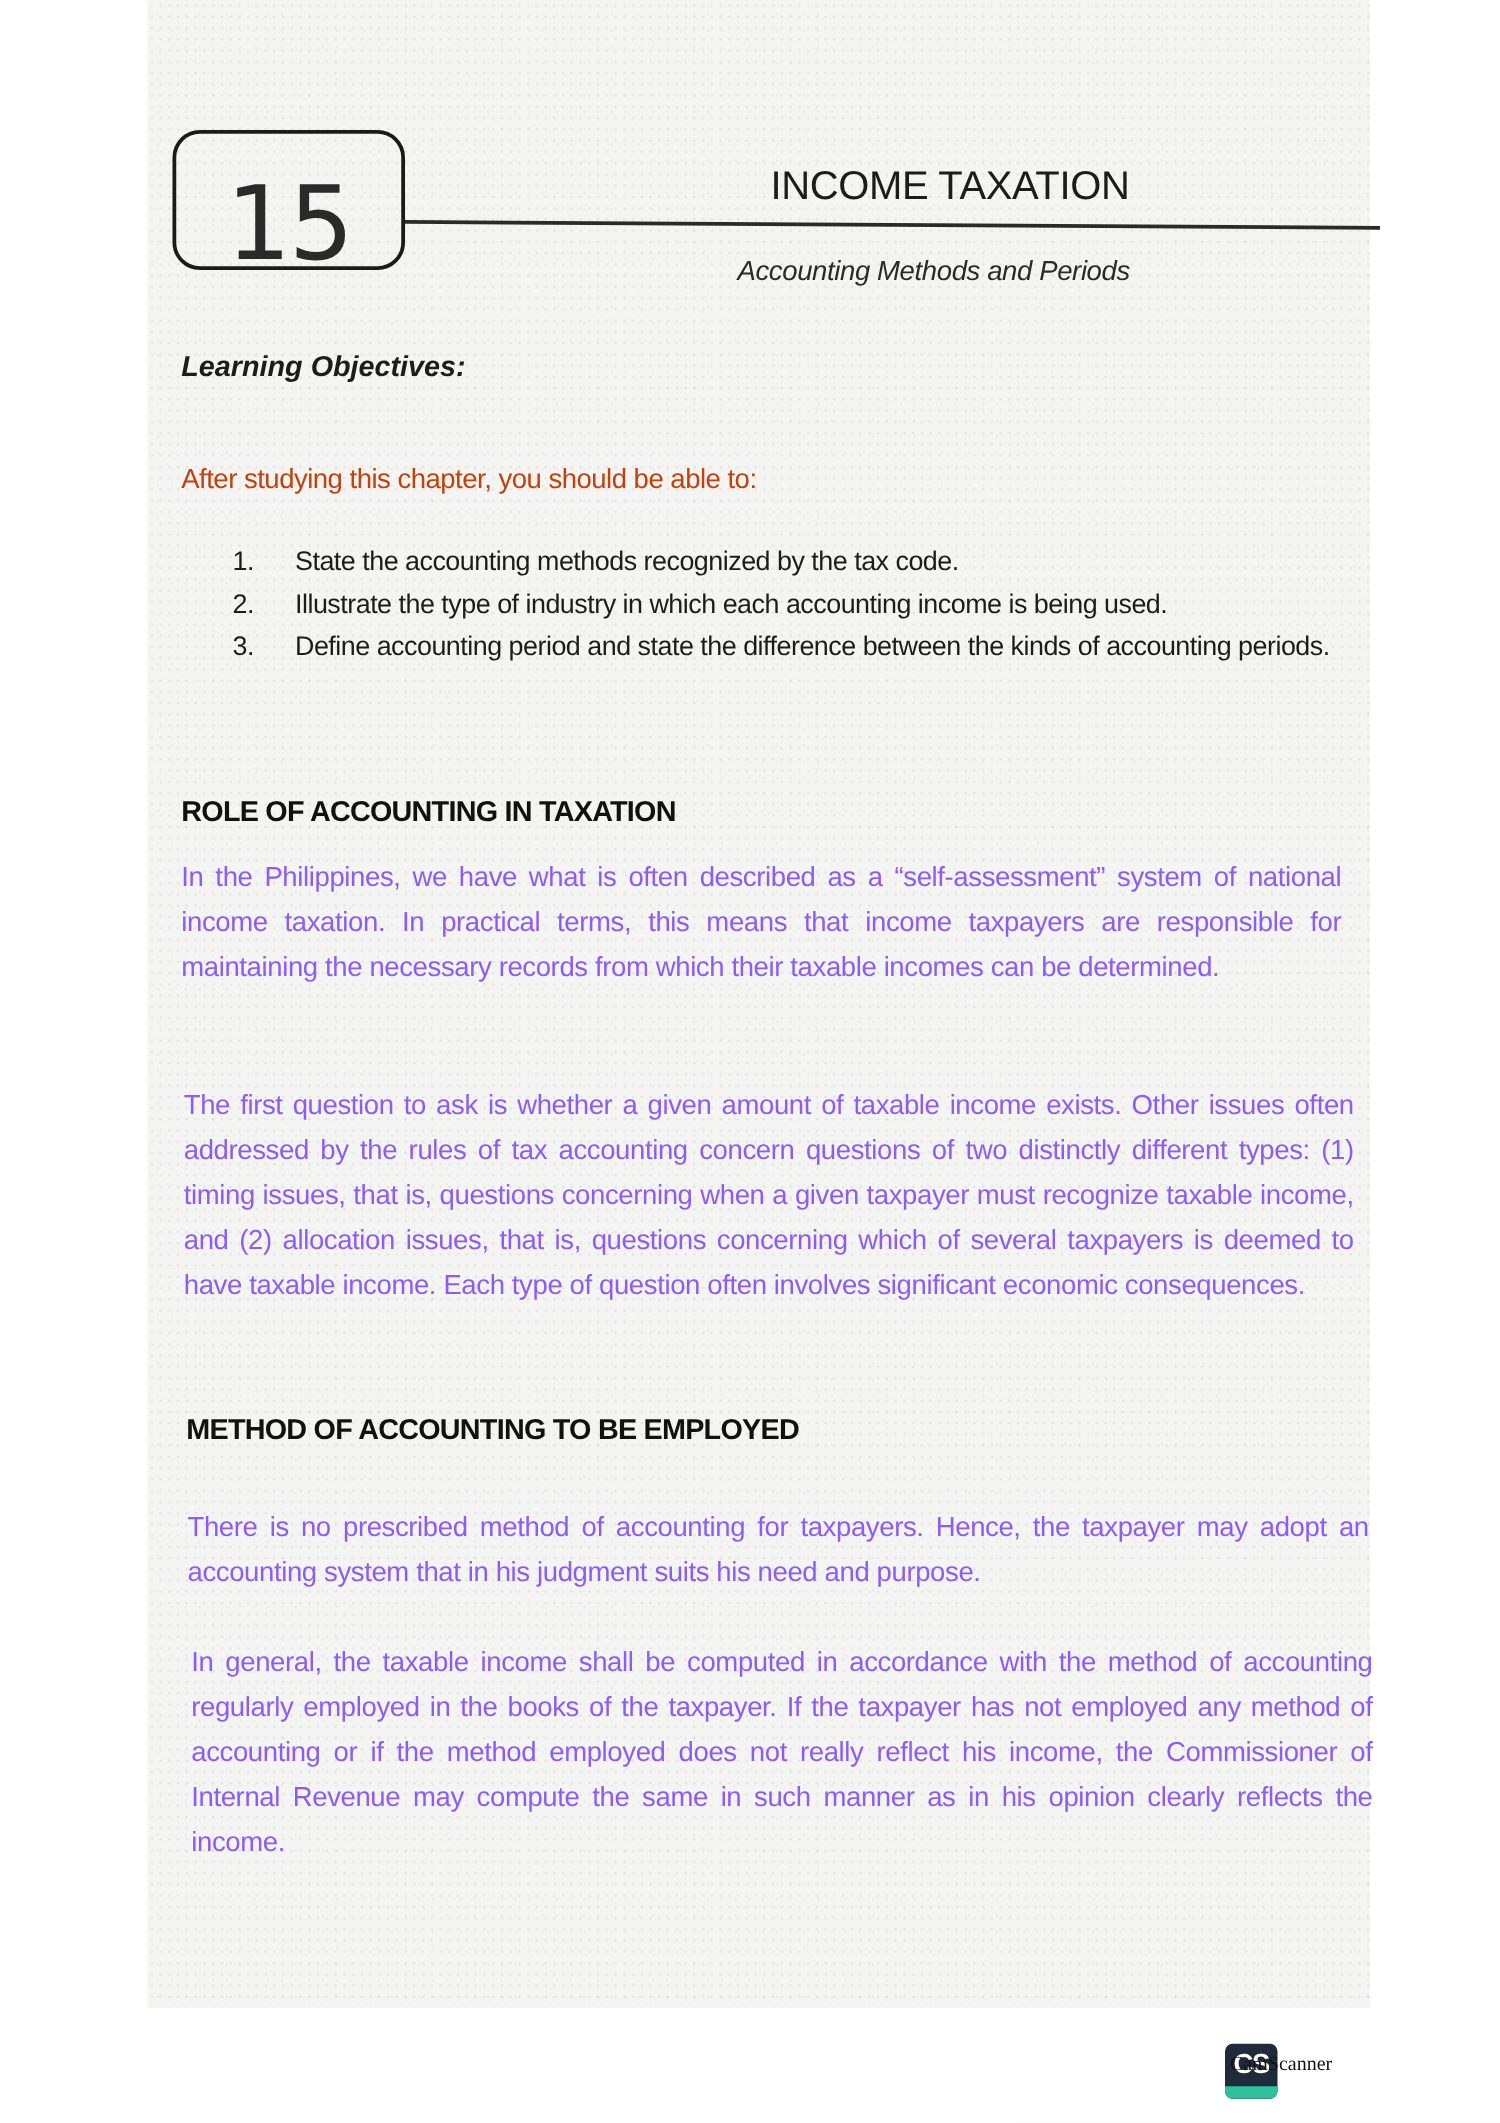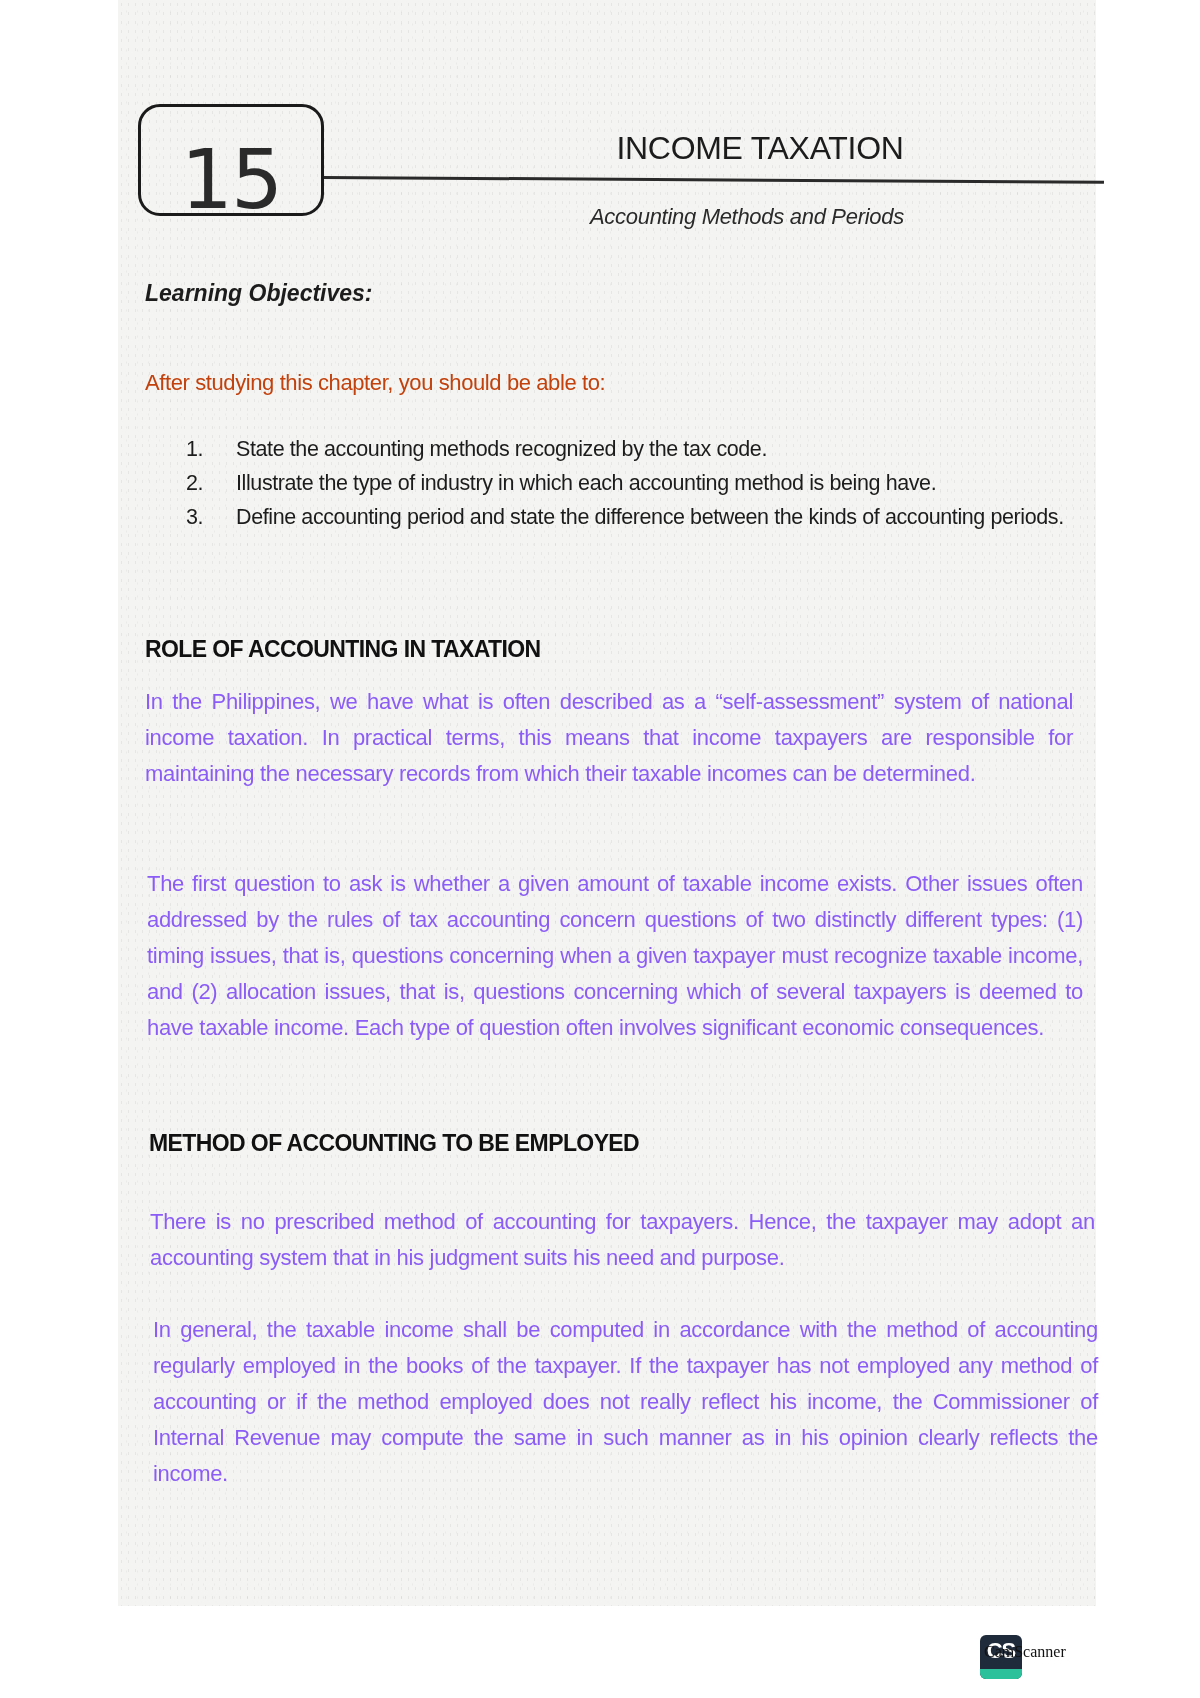--- a/index.html
+++ b/index.html
@@ -94,21 +94,21 @@
 <div class="objectives-heading">Learning Objectives:</div>
 <div class="intro-line">After studying this chapter, you should be able to:</div>
 
 <ol class="objectives">
   <li>
     <span class="num">1.</span>
     <span class="txt">State the accounting methods recognized by the tax code.</span>
   </li>
   <li>
     <span class="num">2.</span>
-    <span class="txt">Illustrate the type of industry in which each accounting method is being have.</span>
+    <span class="txt">Illustrate the type of industry in which each accounting income is being used.</span>
   </li>
   <li>
     <span class="num">3.</span>
     <span class="txt">Define accounting period and state the difference between the kinds of accounting periods.</span>
   </li>
 </ol>
 
 <div class="section-heading" style="left:145px; top:612px;margin-top:24px;">ROLE OF ACCOUNTING IN TAXATION</div>
 <div class="para" style="left:145px; top:684px; width:928px;">In the Philippines, we have what is often described as a “self-assessment” system of national income taxation. In practical terms, this means that income taxpayers are responsible for maintaining the necessary records from which their taxable incomes can be determined.</div>
 <div class="para" style="left:147px; top:866px; width:936px;">The first question to ask is whether a given amount of taxable income exists. Other issues often addressed by the rules of tax accounting concern questions of two distinctly different types: (1) timing issues, that is, questions concerning when a given taxpayer must recognize taxable income, and (2) allocation issues, that is, questions concerning which of several taxpayers is deemed to have taxable income. Each type of question often involves significant economic consequences.</div>

